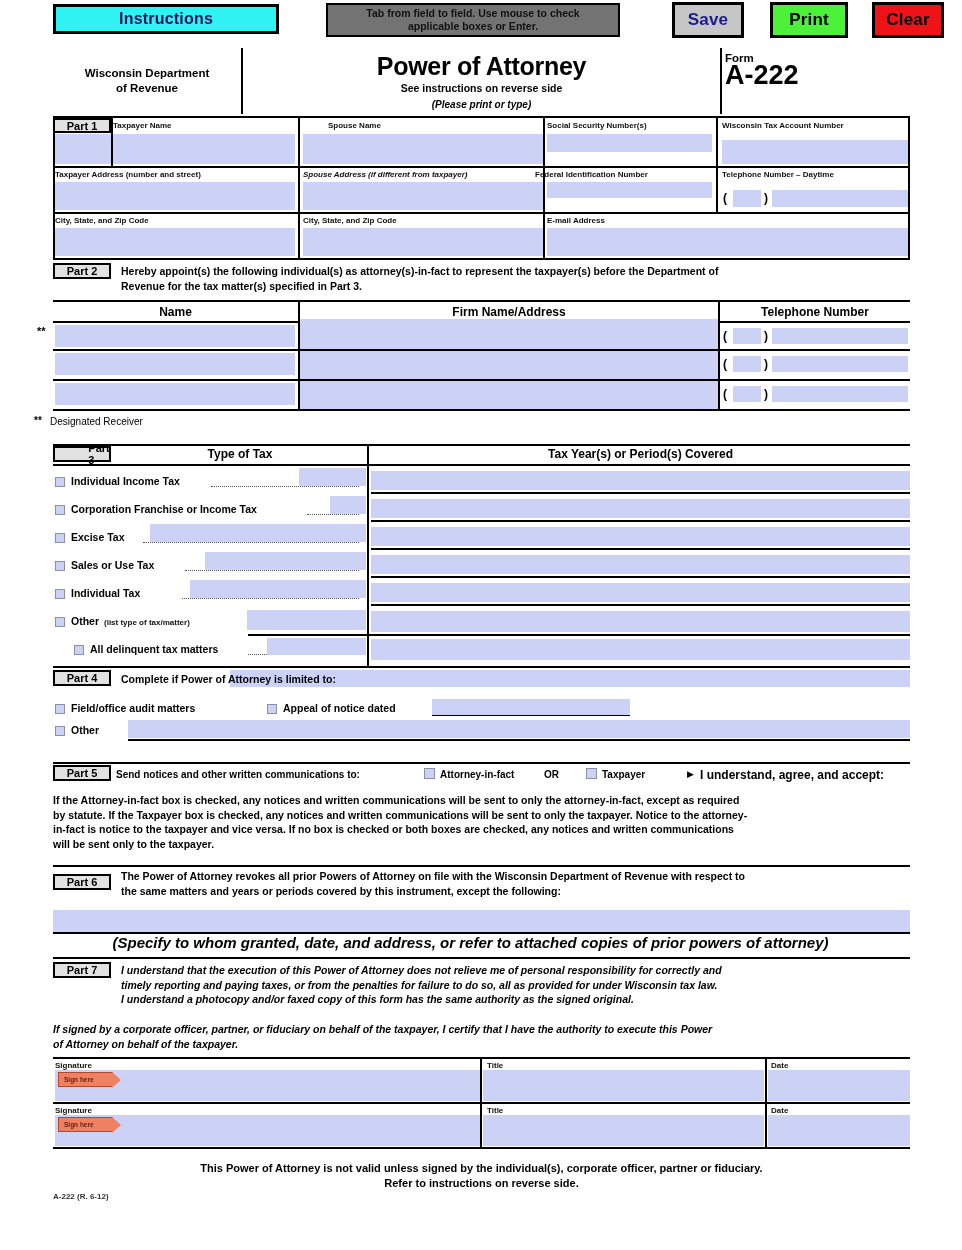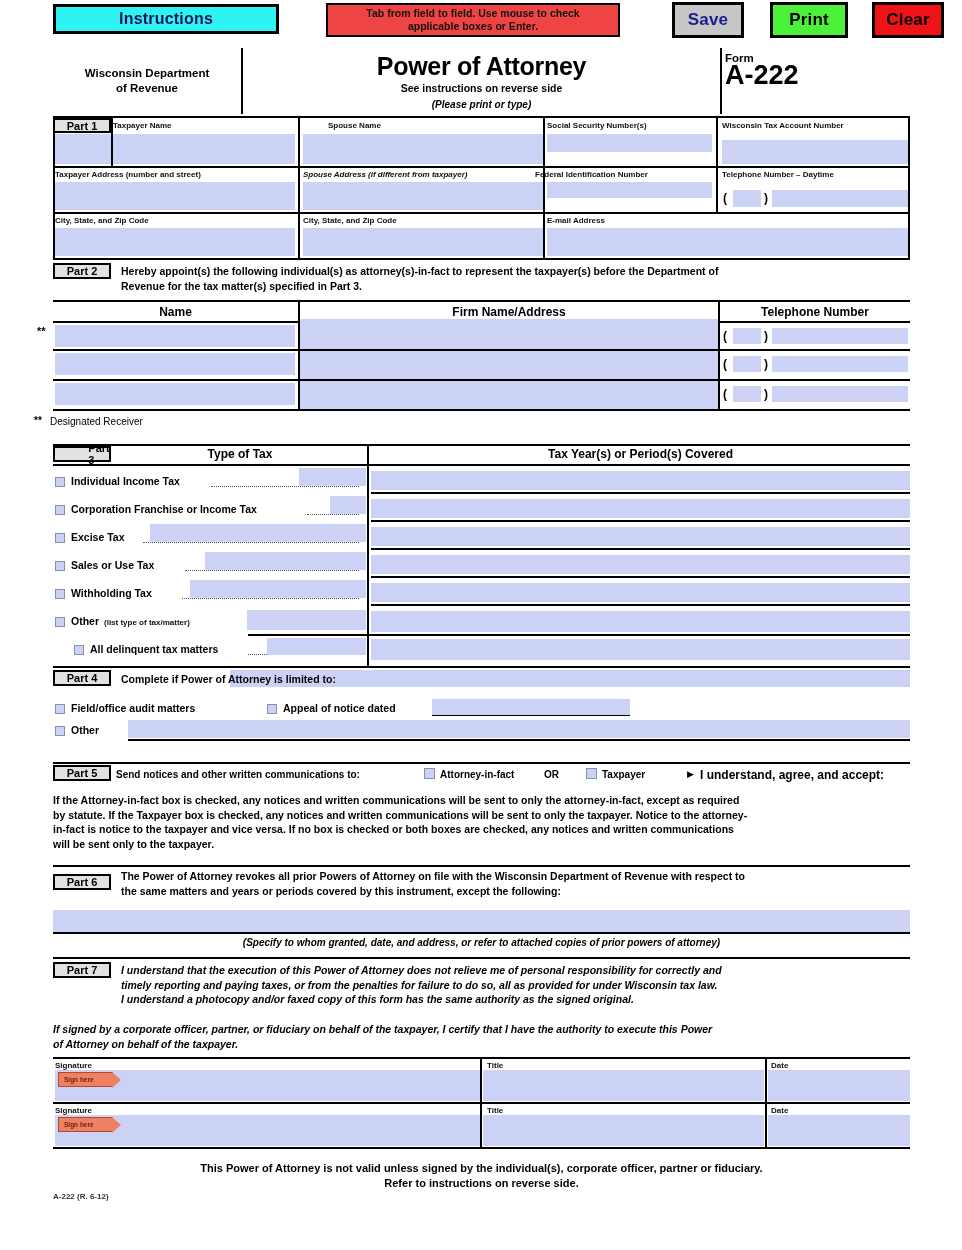--- a/index.html
+++ b/index.html
@@ -9,21 +9,21 @@
   .page{position:relative;width:962px;height:1250px;overflow:hidden;background:#fff;}
 
   
   .topbar{position:absolute;left:0;top:0;width:962px;height:42px;}
   .btn{position:absolute;border:3px solid #000;display:flex;
        align-items:center;justify-content:center;font-weight:bold;
        letter-spacing:.2px;box-sizing:border-box;cursor:pointer;}
   #btn-instructions{left:53px;top:4px;width:226px;height:30px;background:#2ff3f3;
        color:#16165e;font-size:16px;}
   #note-box{position:absolute;left:326px;top:3px;width:294px;height:34px;
-       background:#ef4444;border:2px solid #000;box-sizing:border-box;
+       background:#737373;border:2px solid #000;box-sizing:border-box;
        display:flex;flex-direction:column;align-items:center;justify-content:center;
        font-size:10.5px;font-weight:bold;line-height:13px;text-align:center;color:#111;}
   #btn-save{left:672px;top:2px;width:72px;height:36px;background:#c6c6c6;color:#1b1b8f;font-size:17px;}
   #btn-print{left:770px;top:2px;width:78px;height:36px;background:#4cf13a;color:#000;font-size:17px;}
   #btn-clear{left:872px;top:2px;width:72px;height:36px;background:#ef1317;color:#000;font-size:17px;}
 
   
   .masthead{position:absolute;left:53px;top:48px;width:857px;height:66px;}
   .mh-left{position:absolute;left:0;top:0;width:188px;height:66px;
       display:flex;flex-direction:column;align-items:center;justify-content:center;
@@ -230,21 +230,21 @@
     <div class="hr" style="left:371px;top:548px;width:539px;height:2px;"></div>
 
     <div class="cb" style="left:55px;top:561px;"></div>
     <div class="txt" style="left:71px;top:558px;">Sales or Use Tax</div>
     <div class="dots" style="left:185px;top:570px;width:174px;"></div>
     <div class="fill" style="left:205px;top:552px;width:161px;height:18px;"></div>
     <div class="fill" style="left:371px;top:555px;width:539px;height:19px;"></div>
     <div class="hr" style="left:371px;top:576px;width:539px;height:2px;"></div>
 
     <div class="cb" style="left:55px;top:589px;"></div>
-    <div class="txt" style="left:71px;top:586px;">Withholding Tax</div>
+    <div class="txt" style="left:71px;top:586px;">Individual Tax</div>
     <div class="dots" style="left:182px;top:598px;width:177px;"></div>
     <div class="fill" style="left:190px;top:580px;width:176px;height:18px;"></div>
     <div class="fill" style="left:371px;top:583px;width:539px;height:19px;"></div>
     <div class="hr" style="left:371px;top:604px;width:539px;height:2px;"></div>
 
     <div class="cb" style="left:55px;top:617px;"></div>
     <div class="txt" style="left:71px;top:614px;">Other</div>
     <div class="lbl" style="left:104px;top:618px;">(list type of tax/matter)</div>
     <div class="fill" style="left:247px;top:610px;width:119px;height:20px;"></div>
     <div class="fill" style="left:371px;top:611px;width:539px;height:21px;"></div>
@@ -306,21 +306,21 @@
     <div class="hr" style="left:53px;top:865px;width:857px;height:2px;"></div>
     <div class="partbox" style="left:53px;top:874px;width:58px;height:16px;">
       <span>Part 6</span>
     </div>
     <div class="txt" style="left:121px;top:869px;width:790px;">
       <div>The Power of Attorney revokes all prior Powers of Attorney on file with the Wisconsin Department of Revenue with respect to</div>
       <div>the same matters and years or periods covered by this instrument, except the following:</div>
     </div>
     <div class="fill" style="left:53px;top:910px;width:857px;height:22px;"></div>
     <div class="hr" style="left:53px;top:932px;width:857px;height:2px;"></div>
-    <div class="txt txt-i" style="left:53px;top:936px;width:857px;text-align:center;font-size:10px;">(Specify to whom granted, date, and address, or refer to attached copies of prior powers of attorney)</div>
+    <div class="txt txt-i" style="left:42px;top:936px;width:857px;text-align:center;font-size:15px;">(Specify to whom granted, date, and address, or refer to attached copies of prior powers of attorney)</div>
   </div>
 
   <div>
     <div class="hr" style="left:53px;top:957px;width:857px;height:2px;"></div>
     <div class="partbox" style="left:53px;top:962px;width:58px;height:16px;">
       <span>Part 7</span>
     </div>
     <div class="txt txt-i" style="left:121px;top:963px;width:795px;">
       <div>I understand that the execution of this Power of Attorney does not relieve me of personal responsibility for correctly and</div>
       <div>timely reporting and paying taxes, or from the penalties for failure to do so, all as provided for under Wisconsin tax law.</div>

